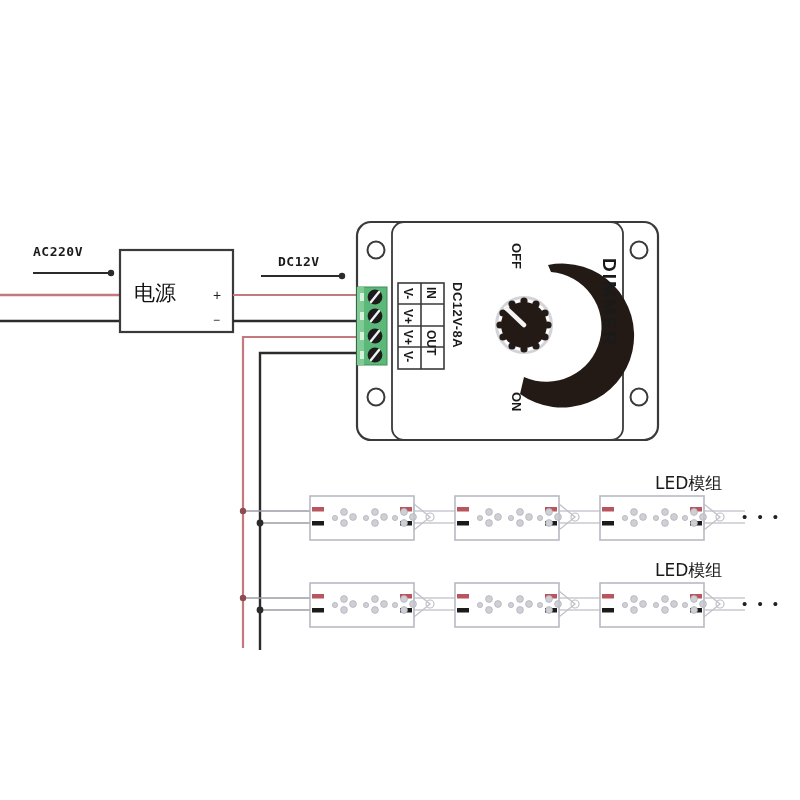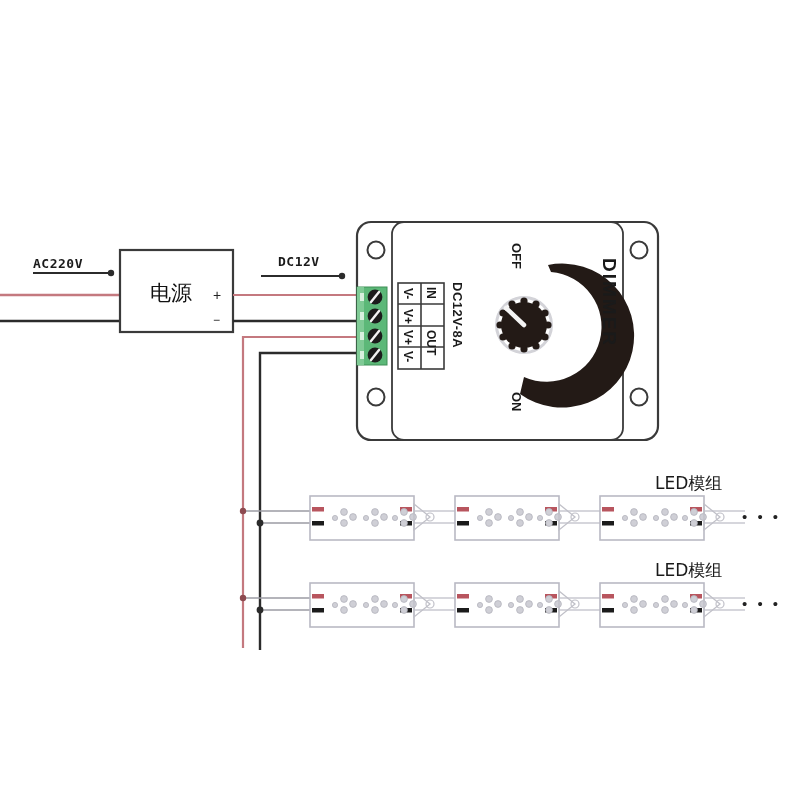--- a/index.html
+++ b/index.html
@@ -36,21 +36,20 @@
   .mono-lbl {
     font-family: "DejaVu Sans Mono", "Liberation Mono", monospace;
     font-weight: bold;
     font-size: 13px;
     letter-spacing: 0.5px;
   }
   .cjk-lbl {
     font-family: "DejaVu Sans", sans-serif;
     font-size: 21px;
     color: #111111;
-    margin-left: 16px;
   }
   .led-lbl {
     font-family: "DejaVu Sans", sans-serif;
     font-size: 17px;
     color: #1a1a1a;
     margin-left: 21px;
   }
   .rot90 {
     transform: rotate(90deg);
     transform-origin: 0 0;
@@ -300,21 +299,21 @@
           <use href="#ledcluster" x="634" y="604"></use>
           <use href="#ledcluster" x="665" y="604"></use>
           <use href="#ledcluster" x="694" y="604"></use>
         </g>
         <path d="M 704 591 L 720 604 L 704 617 Z" fill="none" stroke="#c0c0c8" stroke-width="1.3"></path>
         <circle cx="720" cy="604" r="4" fill="none" stroke="#c0c0c8" stroke-width="1.2"></circle>
       </g>
     </g>
   </svg>
 
-  <div class="lbl mono-lbl" style="left:33px; top:256px;">AC220V</div>
+  <div class="lbl mono-lbl" style="left:33px; top:244px;">AC220V</div>
 
   <div class="lbl mono-lbl" style="left:278px; top:254px;">DC12V</div>
 
   <div class="lbl cjk-lbl" style="left:134px; top:279px;">电源</div>
 
   <div class="lbl pm-lbl" style="left:213px; top:287px;">+</div>
 
   <div class="lbl pm-lbl" style="left:213px; top:313px; font-size:12px;">−</div>
 
   <div class="lbl rot90" style="left:620px; top:258px;

